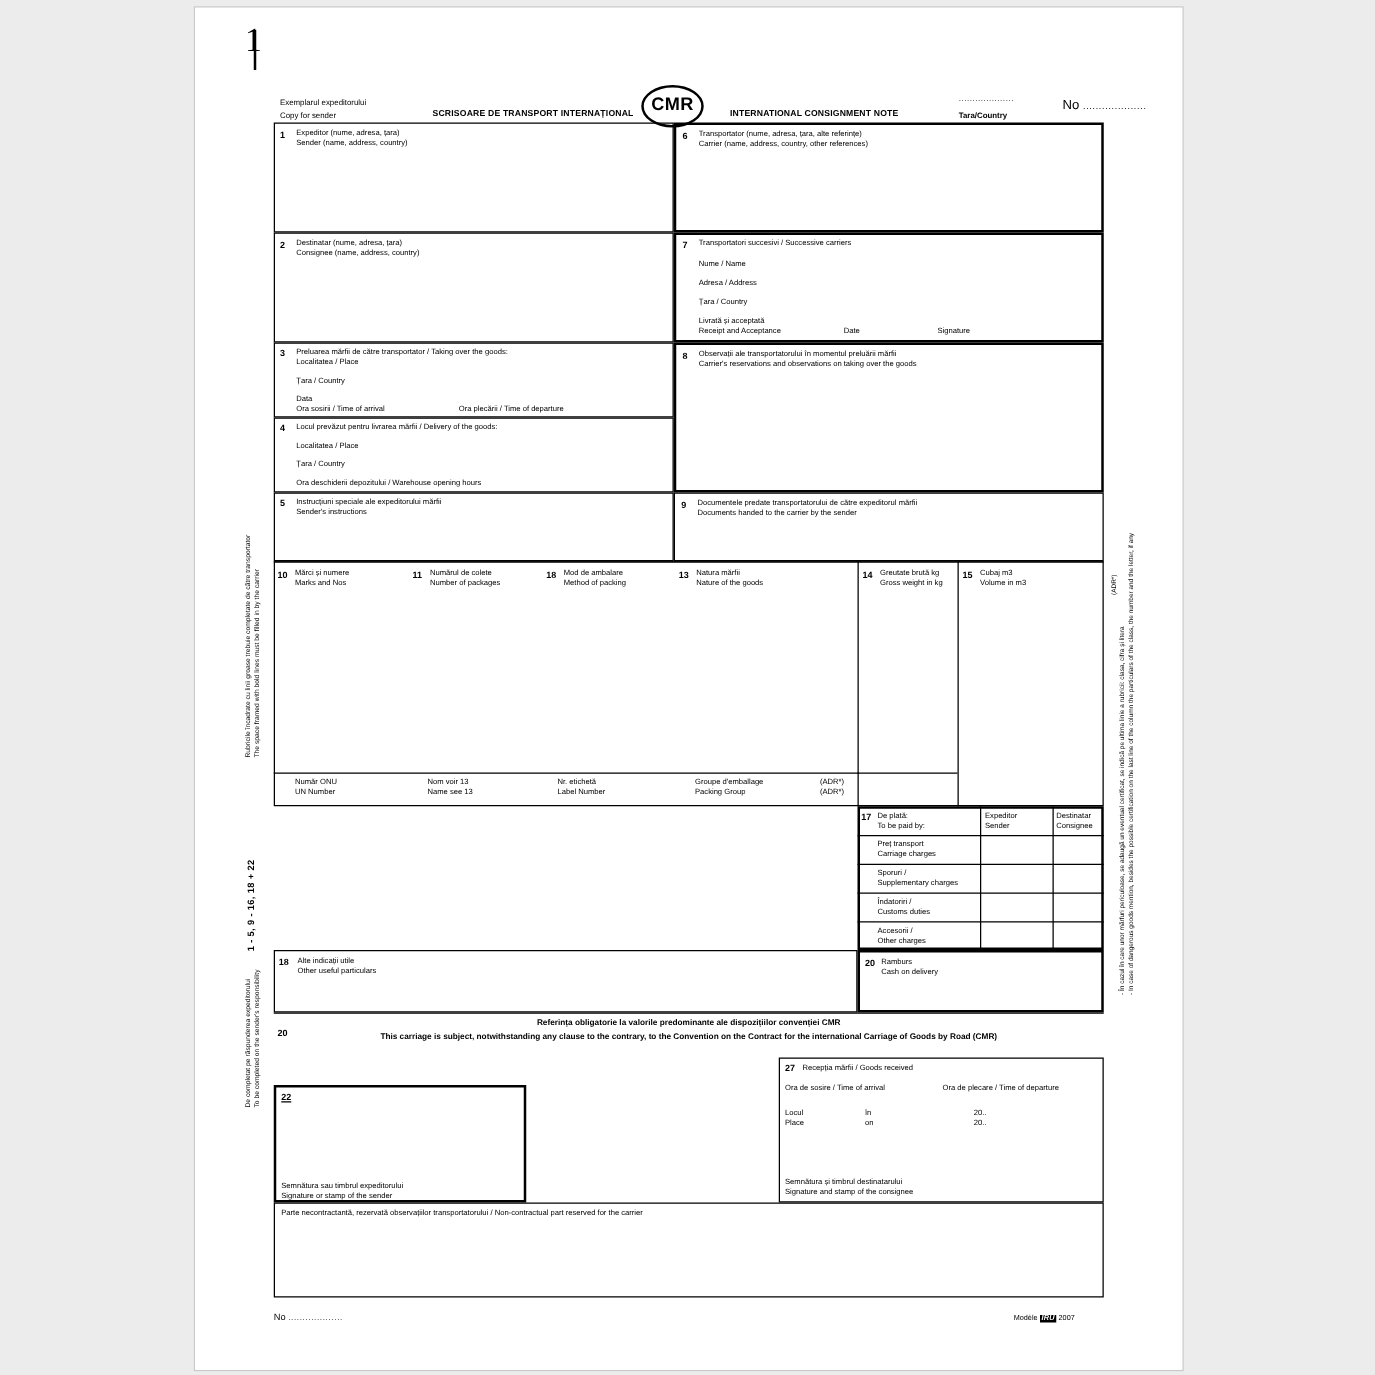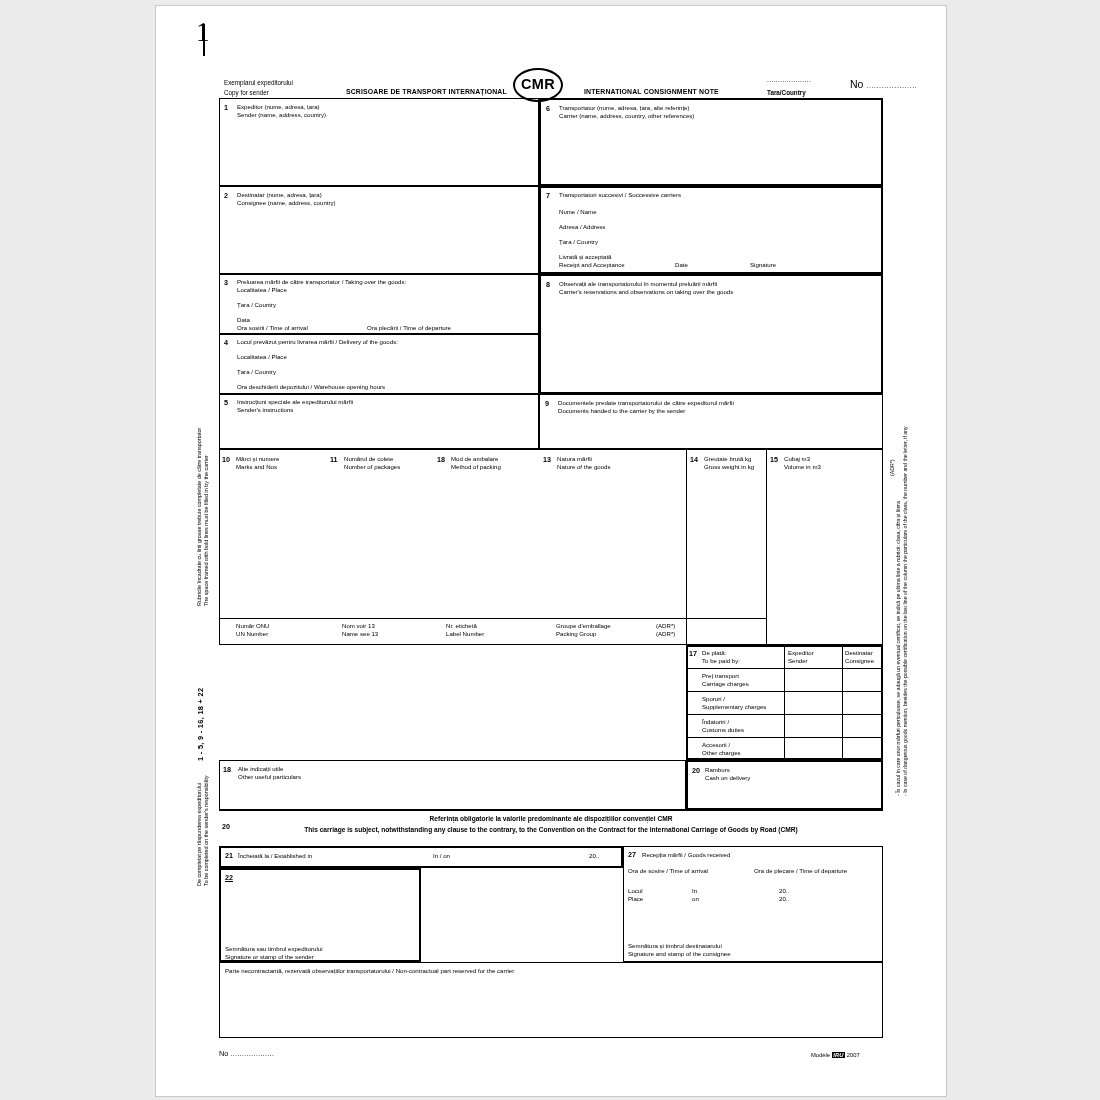--- a/index.html
+++ b/index.html
@@ -240,26 +240,20 @@
     <span class="lbl" style="left:17px;top:12px;">Cash on delivery</span>
   </div>
 
   <div class="bx" style="left:63px;top:804px;width:664px;height:36px;">
     <span class="num" style="left:3px;top:13px;">20</span>
     <div class="ctr decl" style="left:0;top:4px;width:664px;">Referința obligatorie la valorile predominante ale dispozițiilor convenției CMR</div>
     <div class="ctr decl" style="left:0;top:15px;width:664px;">This carriage is subject, notwithstanding any clause to the contrary, to the Convention on the Contract for the international Carriage of Goods by Road (CMR)</div>
   </div>
   <div class="bx" style="left:63px;top:804px;width:664px;height:1px;background:#000;"></div>
 
-  <div class="bx bold" style="left:63px;top:840px;width:404px;height:22px;">
-    <span class="num" style="left:4px;top:4px;">21</span>
-    <span class="lbl" style="left:17px;top:4px;">Încheiată la / Established in</span>
-    <span class="lbl" style="left:212px;top:4px;">în / on</span>
-    <span class="lbl" style="left:368px;top:4px;">20..</span>
-  </div>
 
   <div class="bx bold" style="left:63px;top:862px;width:202px;height:94px;">
     <span class="num" style="left:4px;top:4px;text-decoration:underline;">22</span>
     <span class="lbl" style="left:4px;top:75px;">Semnătura sau timbrul expeditorului</span>
     <span class="lbl" style="left:4px;top:83px;">Signature or stamp of the sender</span>
   </div>
 
 
   <div class="bx thin" style="left:467px;top:840px;width:260px;height:116px;">
     <span class="num" style="left:4px;top:4px;">27</span>

